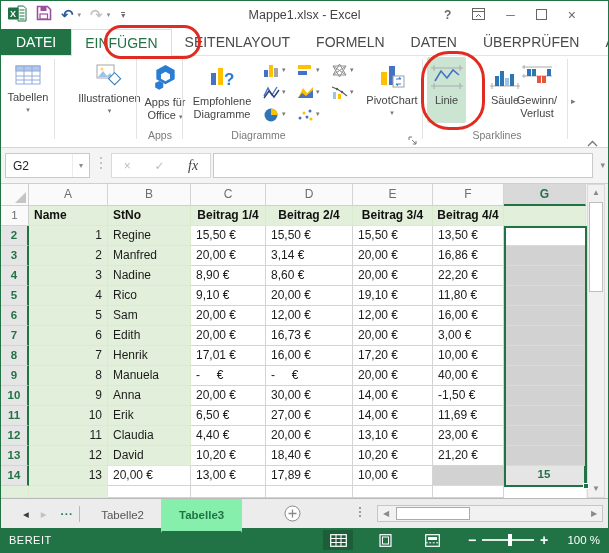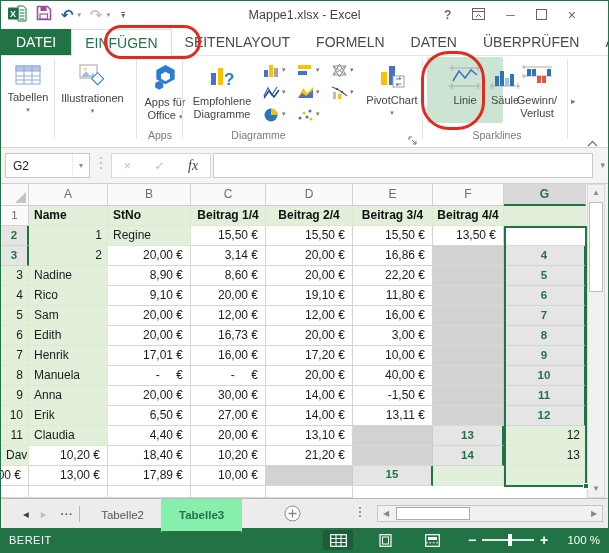--- a/index.html
+++ b/index.html
@@ -65,21 +65,21 @@
   .colhead.sel{background:#D9D9D9;color:#217346;font-weight:bold;border-bottom:2px solid #217346;}
   .rowhead{background:#FAFAFA;border-right:1px solid #CFCFCF;border-bottom:1px solid #D4D4D4;color:#6E6E6E;text-align:center;line-height:19px;font-size:11.5px;}
   .rowhead.sel{background:#E5E5E5;color:#217346;font-weight:bold;border-right:2px solid #217346;}
   .rowhead.clip{line-height:17px;}
   .cell{background:#fff;border-right:1px solid #D4D4D4;border-bottom:1px solid #D4D4D4;line-height:19px;}
   .cell.green{background:#E2EFDA;border-right:1px solid #DCEACE;border-bottom:1px solid #DCEACE;}
   .cell.hdr{font-weight:bold;color:#111;}
   .cell.left{padding-left:5px;}
   .cell.ctr{text-align:center;}
   .cell.num{text-align:right;padding-right:5px;}
-  .cell.money{display:flex;justify-content:flex-end;padding:0 7px 0 5px;}
+  .cell.money{display:flex;justify-content:flex-start;padding:0 7px 0 5px;}
   .cell.g{background:#fff;border-right:1px solid #C9C9C9;border-bottom:1px solid #DADADA;}
   .cell.gsel{background:#D2D2D2;}
   .selbox{position:absolute;left:503px;top:42px;width:83px;height:261px;border:2px solid #217346;pointer-events:none;z-index:5;}
   .fillhandle{position:absolute;right:-4px;bottom:-4px;width:6px;height:6px;background:#217346;border:1px solid #fff;}
   .vscroll{position:absolute;left:586px;top:0;width:18px;height:314px;background:#F1F1F1;border:1px solid #DADADA;}
   .vscroll .arr{position:absolute;left:0;width:16px;height:16px;color:#8A8A8A;font-size:8px;text-align:center;line-height:16px;}
   .vscroll .thumb{position:absolute;left:1px;top:17px;width:14px;height:90px;background:#fff;border:1px solid #BDBDBD;}
 
   
   .sheetbar{height:30px;background:#ECECEC;border-top:1px solid #B9B9B9;display:flex;align-items:stretch;position:relative;font-size:11.5px;}
@@ -179,21 +179,21 @@
       <svg width="26" height="22" viewBox="0 0 26 22">
         <rect x="1" y="2" width="24" height="18" fill="#fff" stroke="#8FAADC"></rect>
         <rect x="1" y="2" width="24" height="5" fill="#B4C7E7" stroke="#8FAADC"></rect>
         <path d="M9 2v18M17 2v18M1 12h24M1 16h24" stroke="#8FAADC" fill="none"></path>
       </svg>
       <div class="blbl">Tabellen</div>
       <div class="dd">▾</div>
     </div>
     <div class="vsep" style="left:53px"></div>
 
-    <div class="bigbtn" style="left:52px;width:79px">
+    <div class="bigbtn" style="left:69px;width:79px">
       <svg width="27" height="23" viewBox="0 0 27 23">
         <rect x="1" y="1" width="17" height="13" fill="#fff" stroke="#A6A6A6"></rect>
         <circle cx="6" cy="5" r="1.6" fill="#FFD966"></circle>
         <path d="M2 13l5-6 4 5 3-3 3 4z" fill="#9DC3E6"></path>
         <rect x="14.4" y="10.4" width="8.5" height="8.5" fill="#fff" stroke="#2E75B6" transform="rotate(45 18.6 14.6)"></rect>
       </svg>
       <div class="blbl">Illustrationen</div>
       <div class="dd">▾</div>
     </div>
     <div class="vsep" style="left:135px"></div>
@@ -295,21 +295,21 @@
 
     <div class="glabel" style="left:195px;width:125px">Diagramme</div>
     <div class="launcher" style="left:407px;top:76px">
       <svg width="10" height="10" viewBox="0 0 10 10">
         <path d="M1 4V1h3" fill="none" stroke="#777"></path>
         <path d="M4 4l4 4M8 5v3H5" fill="none" stroke="#777"></path>
       </svg>
     </div>
     <div class="vsep" style="left:421px"></div>
 
-    <div class="sparkbtn linie-hl" style="left:426px;width:76px">
+    <div class="sparkbtn linie-hl" style="left:426px;width:39px">
       <svg width="36" height="27" viewBox="0 0 36 27">
         <path d="M2 5h32M2 23h32" stroke="#ABABAB" fill="none"></path>
         <path d="M5 2v6M5 20v6M31 2v6M31 20v6" stroke="#ABABAB" fill="none"></path>
         <polyline points="6,18 12,8 18,15 24,7 30,12" stroke="#4472C4" fill="none" stroke-width="1.6"></polyline>
       </svg>
       <div class="blbl">Linie</div>
     </div>
     <div class="sparkbtn" style="left:480px;width:48px">
       <svg width="34" height="27" viewBox="0 0 34 27">
         <path d="M2 23h30" stroke="#ABABAB" fill="none"></path>
@@ -396,20 +396,21 @@
           <span></span>
           <span>15,50 €</span>
         </div>
         <div class="cell money">
           <span></span>
           <span>13,50 €</span>
         </div>
         <div class="cell g"></div>
         <div class="rowhead sel">3</div>
         <div class="cell green num">2</div>
+        <div class="cell green left">Manfred</div>
         <div class="cell money">
           <span></span>
           <span>20,00 €</span>
         </div>
         <div class="cell money">
           <span></span>
           <span>3,14 €</span>
         </div>
         <div class="cell money">
           <span></span>
@@ -570,37 +571,41 @@
         <div class="cell money">
           <span></span>
           <span>27,00 €</span>
         </div>
         <div class="cell money">
           <span></span>
           <span>14,00 €</span>
         </div>
         <div class="cell money">
           <span></span>
-          <span>13,11 €</span>
+          <span>11,69 €</span>
         </div>
         <div class="cell g gsel"></div>
         <div class="rowhead sel">12</div>
         <div class="cell green num">11</div>
         <div class="cell green left">Claudia</div>
         <div class="cell money">
           <span></span>
           <span>4,40 €</span>
         </div>
         <div class="cell money">
           <span></span>
           <span>20,00 €</span>
         </div>
         <div class="cell money">
           <span></span>
           <span>13,10 €</span>
+        </div>
+        <div class="cell money">
+          <span></span>
+          <span>23,00 €</span>
         </div>
         <div class="cell g gsel"></div>
         <div class="rowhead sel">13</div>
         <div class="cell green num">12</div>
         <div class="cell green left">David</div>
         <div class="cell money">
           <span></span>
           <span>10,20 €</span>
         </div>
         <div class="cell money">

